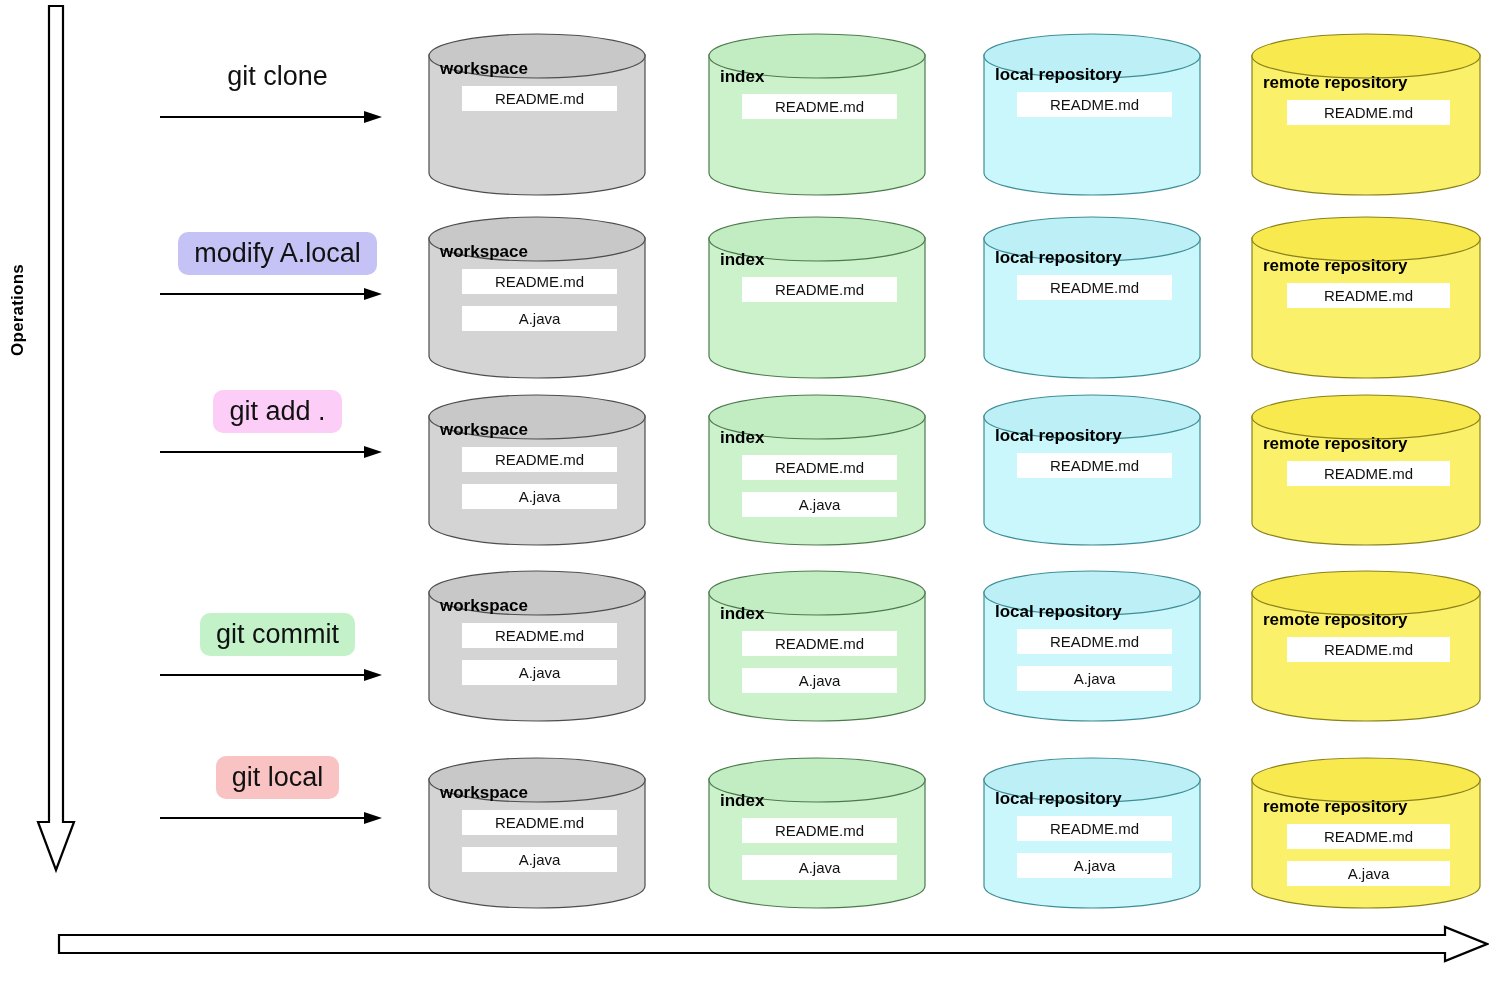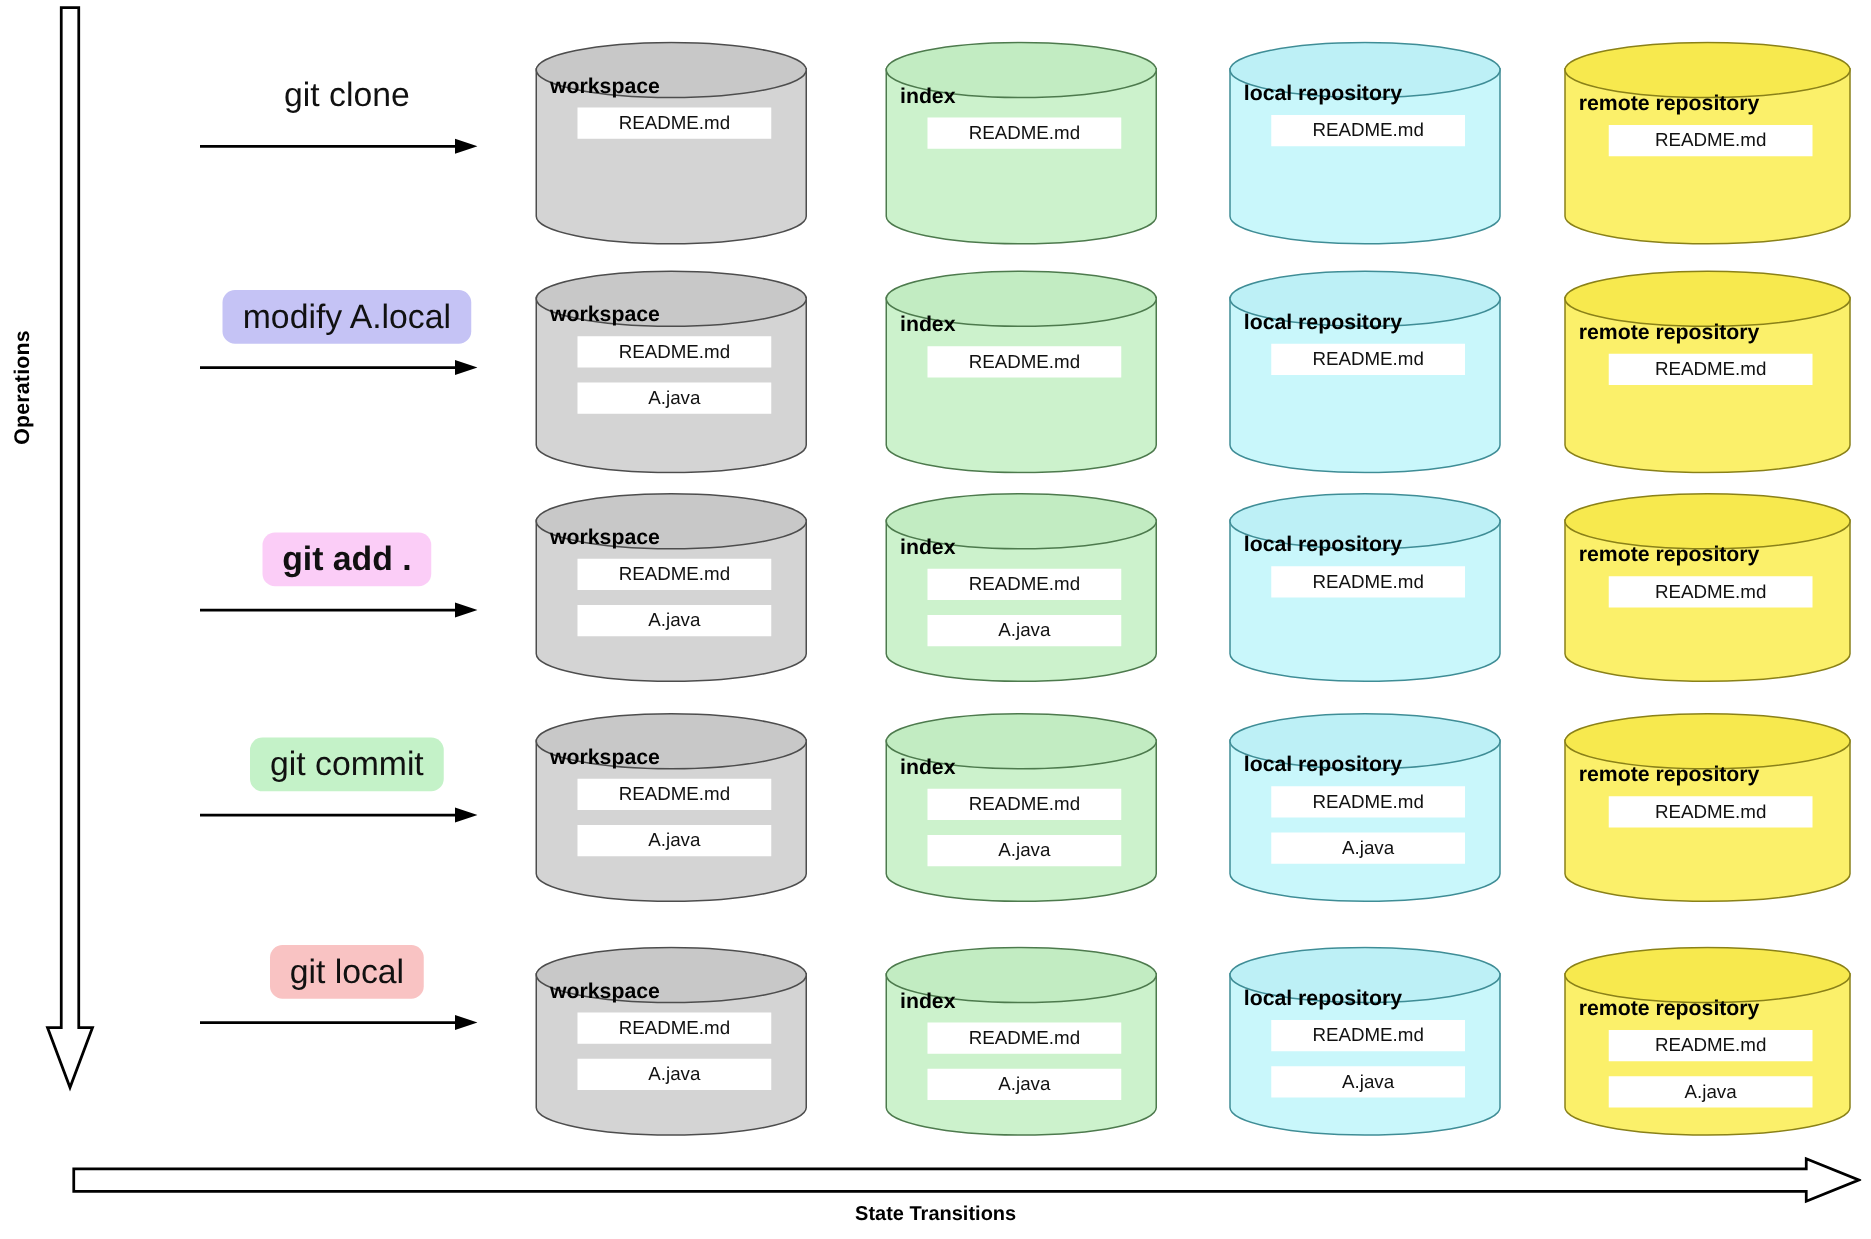--- a/index.html
+++ b/index.html
@@ -135,21 +135,20 @@
       <path d="M13 2 L27 2 L27 818 L38 818 L20 866 L2 818 L13 818 Z" fill="#ffffff" stroke="#000000" stroke-width="2.2" stroke-linejoin="miter"></path>
     </svg>
   </div>
   <div class="v-axis-label">Operations</div>
 
   <div class="h-axis">
     <svg width="1432" height="38" viewBox="0 0 1432 38" xmlns="http://www.w3.org/2000/svg">
       <path d="M2 10 L1388 10 L1388 2 L1430 19 L1388 36 L1388 28 L2 28 Z" fill="#ffffff" stroke="#000000" stroke-width="2.2" stroke-linejoin="miter"></path>
     </svg>
   </div>
-  <div class="h-axis-label">State Transitions</div>
 
   <div id="rows-root">
       <div class="op" style="top: 55px;">
         <span class="op-badge plain" style="background: transparent;">git clone</span>
         <div class="op-arrow">
           <svg width="222" height="14" viewBox="0 0 222 14">
             <line x1="0" y1="7" x2="204" y2="7" stroke="#000" stroke-width="2.2"></line>
             <path d="M204 1 L222 7 L204 13 Z" fill="#000"></path>
           </svg>
         </div>
@@ -237,21 +236,21 @@
       <div class="cyl" style="left: 1251px; top: 216px; width: 230px; height: 163px;">
         <svg width="230" height="163" viewBox="0 0 230 163">
           <path d="M1 22 L1 140
      A 114 22 0 0 0 229 140
      L 229 22 Z" fill="#fbf06a" stroke="#8a8118" stroke-width="1.2"></path>
           <ellipse cx="115" cy="23" rx="114" ry="22" fill="#f7e94e" stroke="#8a8118" stroke-width="1.2"></ellipse>
         </svg>
         <div class="cyl-title" style="left: 12px; top: 40px;">remote repository</div>
         <div class="file-chip" style="left: 36px; width: 163px; top: 67px;">README.md</div>
       </div>
-      <div class="op" style="top: 426px; font-weight: bold;">
+      <div class="op" style="top: 390px;">
         <span class="op-badge" style="background: rgb(251, 205, 247);">git add .</span>
         <div class="op-arrow">
           <svg width="222" height="14" viewBox="0 0 222 14">
             <line x1="0" y1="7" x2="204" y2="7" stroke="#000" stroke-width="2.2"></line>
             <path d="M204 1 L222 7 L204 13 Z" fill="#000"></path>
           </svg>
         </div>
       </div>
       <div class="cyl" style="left: 428px; top: 394px; width: 218px; height: 152px;">
         <svg width="218" height="152" viewBox="0 0 218 152">
@@ -289,21 +288,21 @@
         <svg width="230" height="152" viewBox="0 0 230 152">
           <path d="M1 22 L1 129
      A 114 22 0 0 0 229 129
      L 229 22 Z" fill="#fbf06a" stroke="#8a8118" stroke-width="1.2"></path>
           <ellipse cx="115" cy="23" rx="114" ry="22" fill="#f7e94e" stroke="#8a8118" stroke-width="1.2"></ellipse>
         </svg>
         <div class="cyl-title" style="left: 12px; top: 40px;">remote repository</div>
         <div class="file-chip" style="left: 36px; width: 163px; top: 67px;">README.md</div>
       </div>
       <div class="op" style="top: 590px;">
-        <span class="op-badge" style="background: rgb(196, 242, 200);">git commit</span>
+        <span class="op-badge" style="background: rgb(196, 242, 200); margin-top: 23px;">git commit</span>
         <div class="op-arrow">
           <svg width="222" height="14" viewBox="0 0 222 14">
             <line x1="0" y1="7" x2="204" y2="7" stroke="#000" stroke-width="2.2"></line>
             <path d="M204 1 L222 7 L204 13 Z" fill="#000"></path>
           </svg>
         </div>
       </div>
       <div class="cyl" style="left: 428px; top: 570px; width: 218px; height: 152px;">
         <svg width="218" height="152" viewBox="0 0 218 152">
           <path d="M1 22 L1 129

